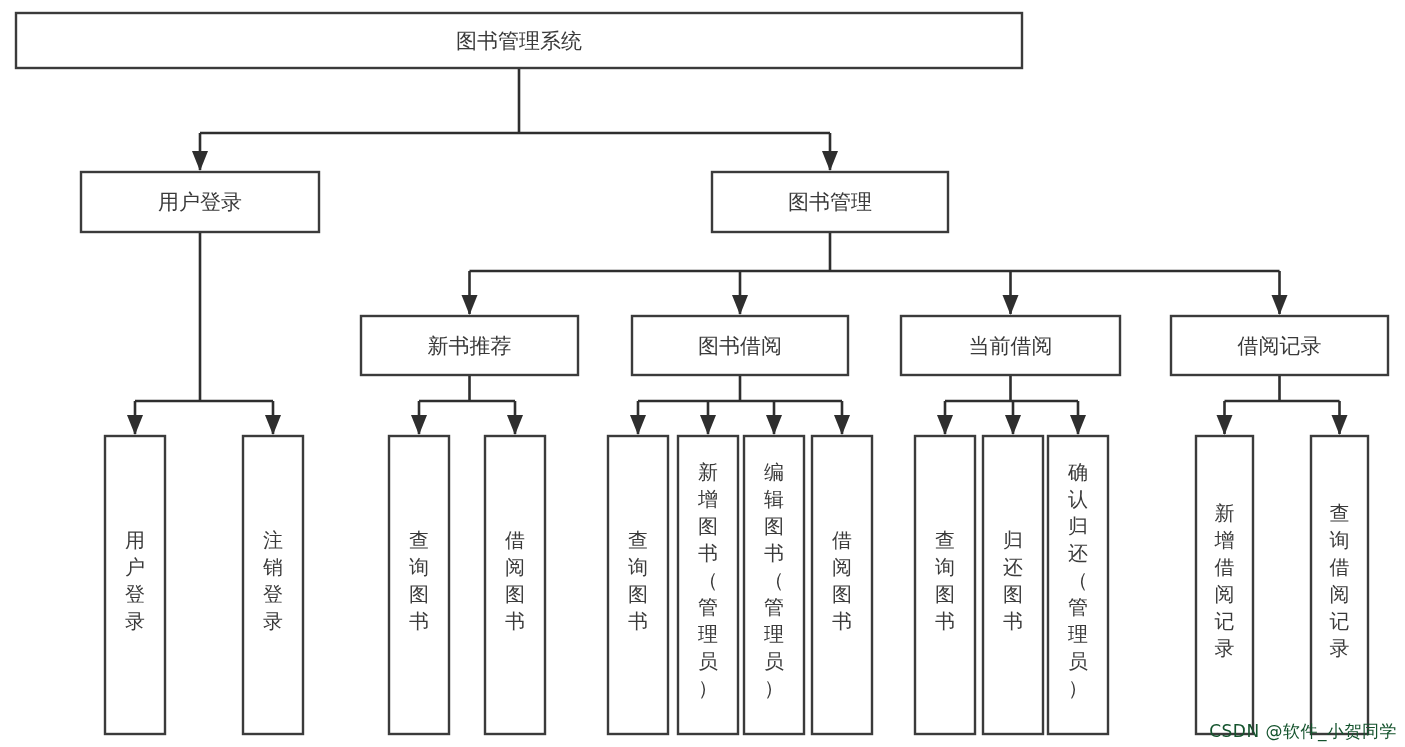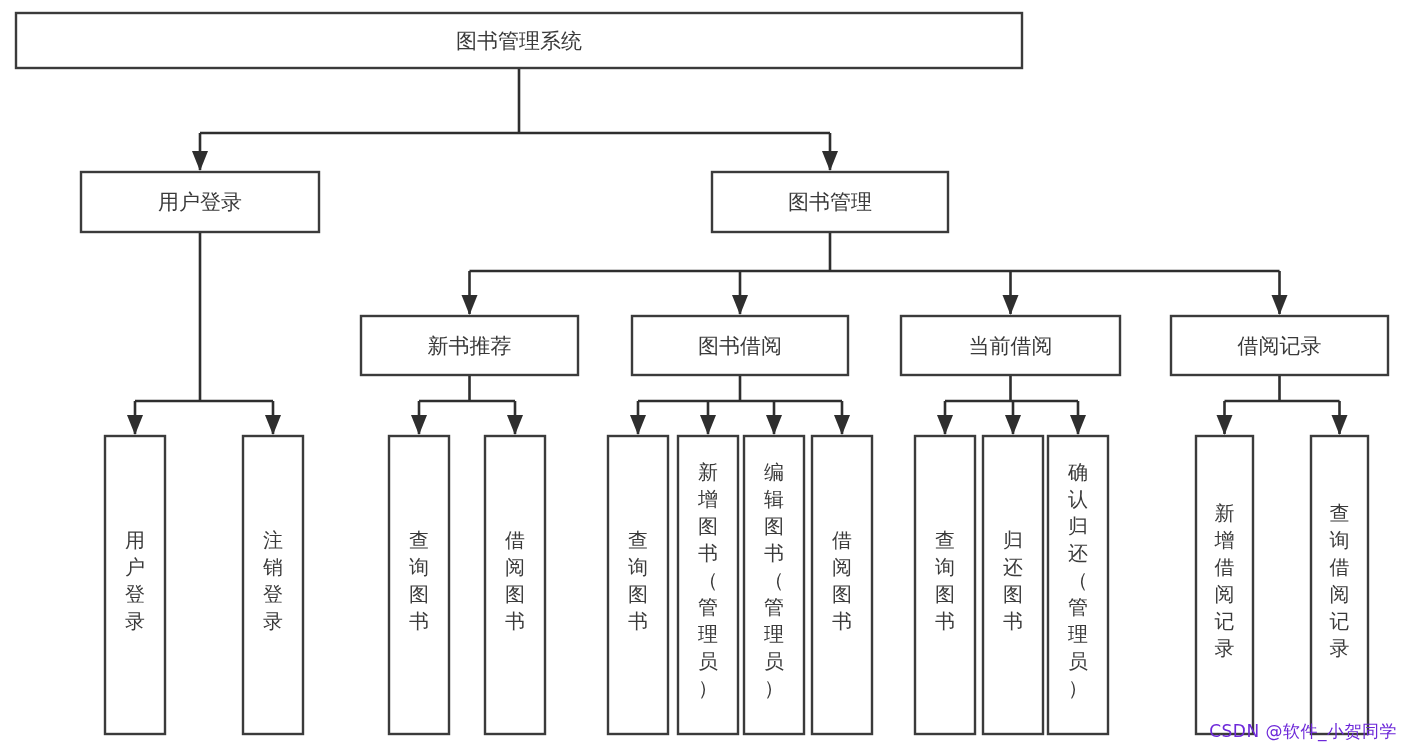--- a/index.html
+++ b/index.html
@@ -54,21 +54,21 @@
     font-family: "DejaVu Sans", "Liberation Sans", sans-serif;
     font-size: 20px;
     text-anchor: middle;
   }
   .watermark {
     position: absolute;
     right: 8px;
     bottom: 4px;
     font-family: "DejaVu Sans", "Liberation Sans", sans-serif;
     font-size: 17px;
-    color: #6d28d9;
+    color: #14532d;
     letter-spacing: 0.5px;
     white-space: nowrap;
     user-select: none;
   }
 </style>
 </head>
 <body>
 
 <div id="diagram-root">
   <svg class="flow" viewBox="0 0 1405 747" xmlns="http://www.w3.org/2000/svg">

